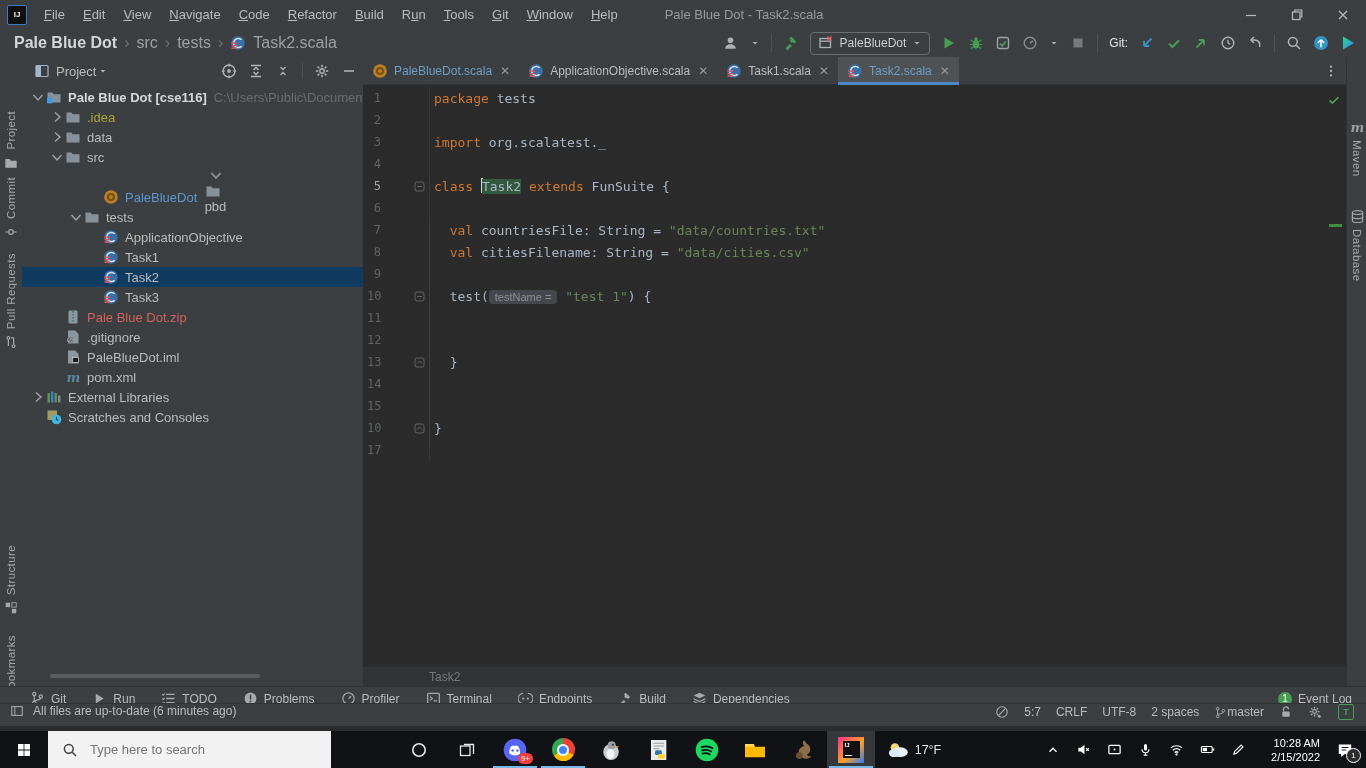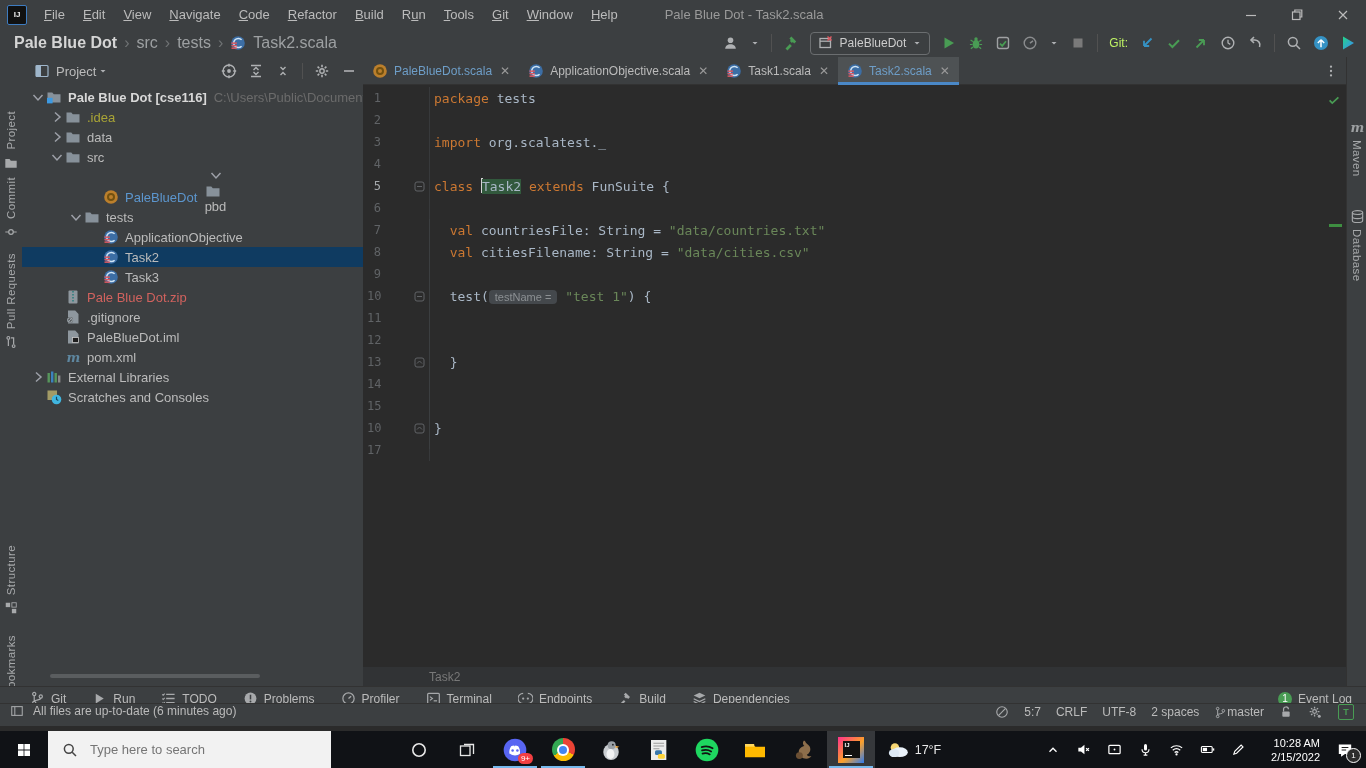--- a/index.html
+++ b/index.html
@@ -23,21 +23,21 @@
   
   .toolbar{left:0;top:29px;width:1366px;height:28px;background:#3c3f41;border-bottom:1px solid #323232;
     display:flex;align-items:center}
   .crumbs{display:flex;align-items:center;margin-left:14px;font-size:16px;color:#9da0a2;gap:7px}
   .crumb-root{color:#d5d5d5;font-weight:bold}
   .crumb-sep{color:#6f7274}
   .tb-right{margin-left:auto;display:flex;align-items:center;gap:11px;margin-right:10px}
   .tb-sep{width:1px;height:18px;background:#515151}
   .run-combo{display:flex;align-items:center;gap:6px;border:1px solid #6b6e70;border-radius:4px;
     height:21px;padding:0 7px;font-size:12px;color:#ccc}
-  .git-label{color:#bef264;font-size:12px}
+  .git-label{color:#e5e5e5;font-size:12px}
 
   
   .stripe-left{left:0;top:57px;width:22px;height:629px;background:#3c3f41;border-right:1px solid #323232}
   .sl-group{position:absolute;left:0;width:22px;display:flex;flex-direction:column;align-items:center;gap:6px}
   .vtext{writing-mode:vertical-rl;transform:rotate(180deg);font-size:11.5px;color:#a7a9ab;letter-spacing:.4px}
   .vtext-r{writing-mode:vertical-rl;font-size:11.5px;color:#a7a9ab;letter-spacing:.4px}
 
   
   .project{left:22px;top:57px;width:341px;height:629px;background:#3c3f41;border-right:1px solid #282828;overflow:hidden}
   .p-header{height:28px;display:flex;align-items:center;padding:0 6px 0 12px;font-size:13px;color:#bbb}
@@ -508,20 +508,33 @@
             <svg width="16" height="16" viewBox="0 0 16 16">
               <circle cx="8" cy="8" r="6.8" fill="#3c6ea5"></circle>
               <path d="M11.6 4.8a4.6 4.6 0 1 0 0 6.4" fill="none" stroke="#cfe4f5" stroke-width="1.5"></path>
               <rect x="1.5" y="7.4" width="5.4" height="1.5" fill="#db5860"></rect>
               <rect x="1.5" y="9.9" width="5.4" height="1.5" fill="#db5860"></rect>
               <rect x="1.5" y="12.4" width="5.4" height="1.5" fill="#db5860"></rect>
             </svg>
           </span>
           <span>ApplicationObjective</span>
         </div>
+        <div class="row" style="padding-left: 65px;">
+          <span class="tc"></span>
+          <span class="ti">
+            <svg width="16" height="16" viewBox="0 0 16 16">
+              <circle cx="8" cy="8" r="6.8" fill="#3c6ea5"></circle>
+              <path d="M11.6 4.8a4.6 4.6 0 1 0 0 6.4" fill="none" stroke="#cfe4f5" stroke-width="1.5"></path>
+              <rect x="1.5" y="7.4" width="5.4" height="1.5" fill="#db5860"></rect>
+              <rect x="1.5" y="9.9" width="5.4" height="1.5" fill="#db5860"></rect>
+              <rect x="1.5" y="12.4" width="5.4" height="1.5" fill="#db5860"></rect>
+            </svg>
+          </span>
+          <span>Task1</span>
+        </div>
         <div class="row selected" style="padding-left: 65px;">
           <span class="tc"></span>
           <span class="ti">
             <svg width="16" height="16" viewBox="0 0 16 16">
               <circle cx="8" cy="8" r="6.8" fill="#3c6ea5"></circle>
               <path d="M11.6 4.8a4.6 4.6 0 1 0 0 6.4" fill="none" stroke="#cfe4f5" stroke-width="1.5"></path>
               <rect x="1.5" y="7.4" width="5.4" height="1.5" fill="#db5860"></rect>
               <rect x="1.5" y="9.9" width="5.4" height="1.5" fill="#db5860"></rect>
               <rect x="1.5" y="12.4" width="5.4" height="1.5" fill="#db5860"></rect>
             </svg>

